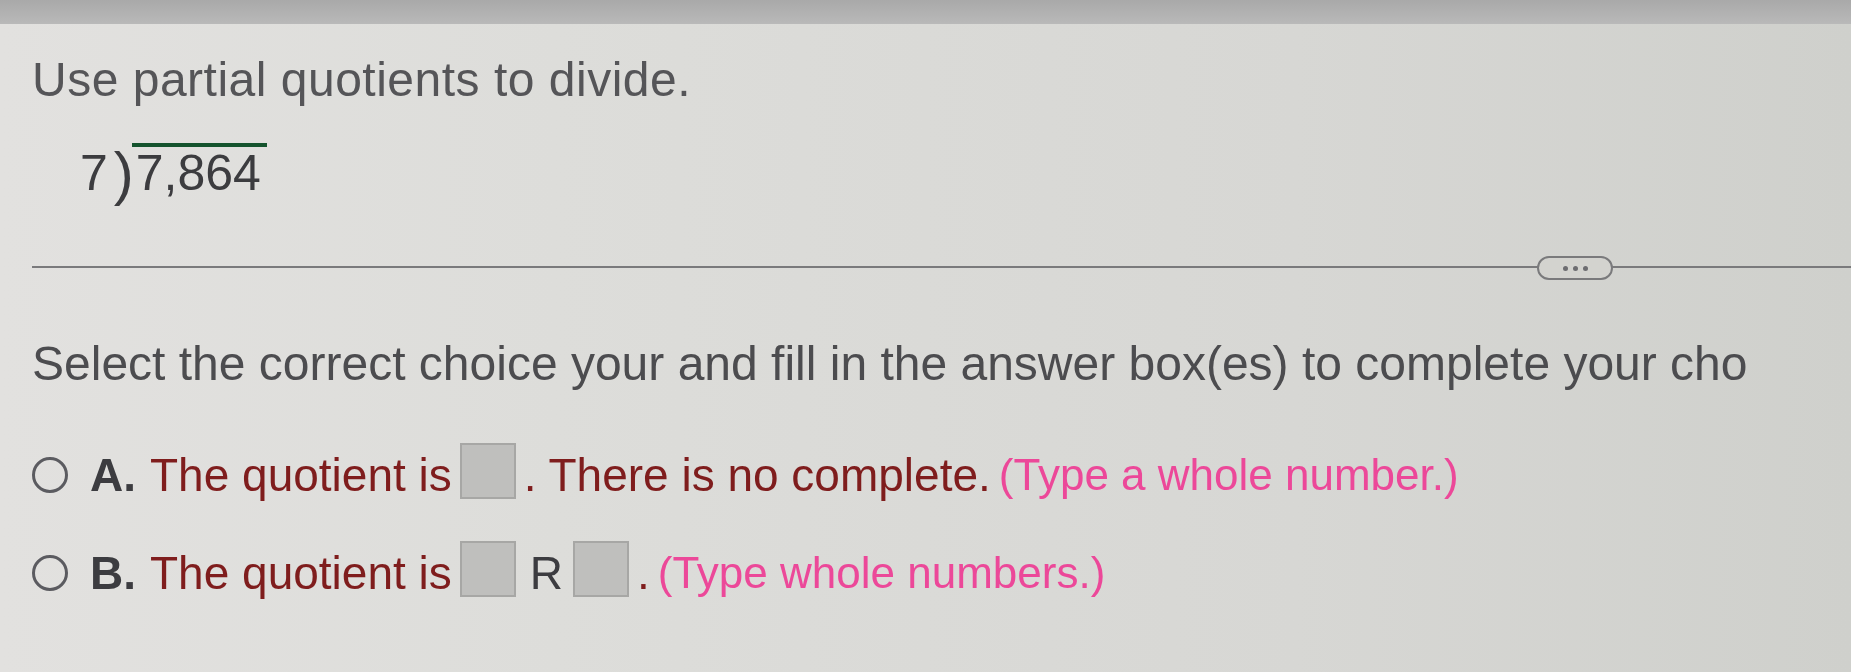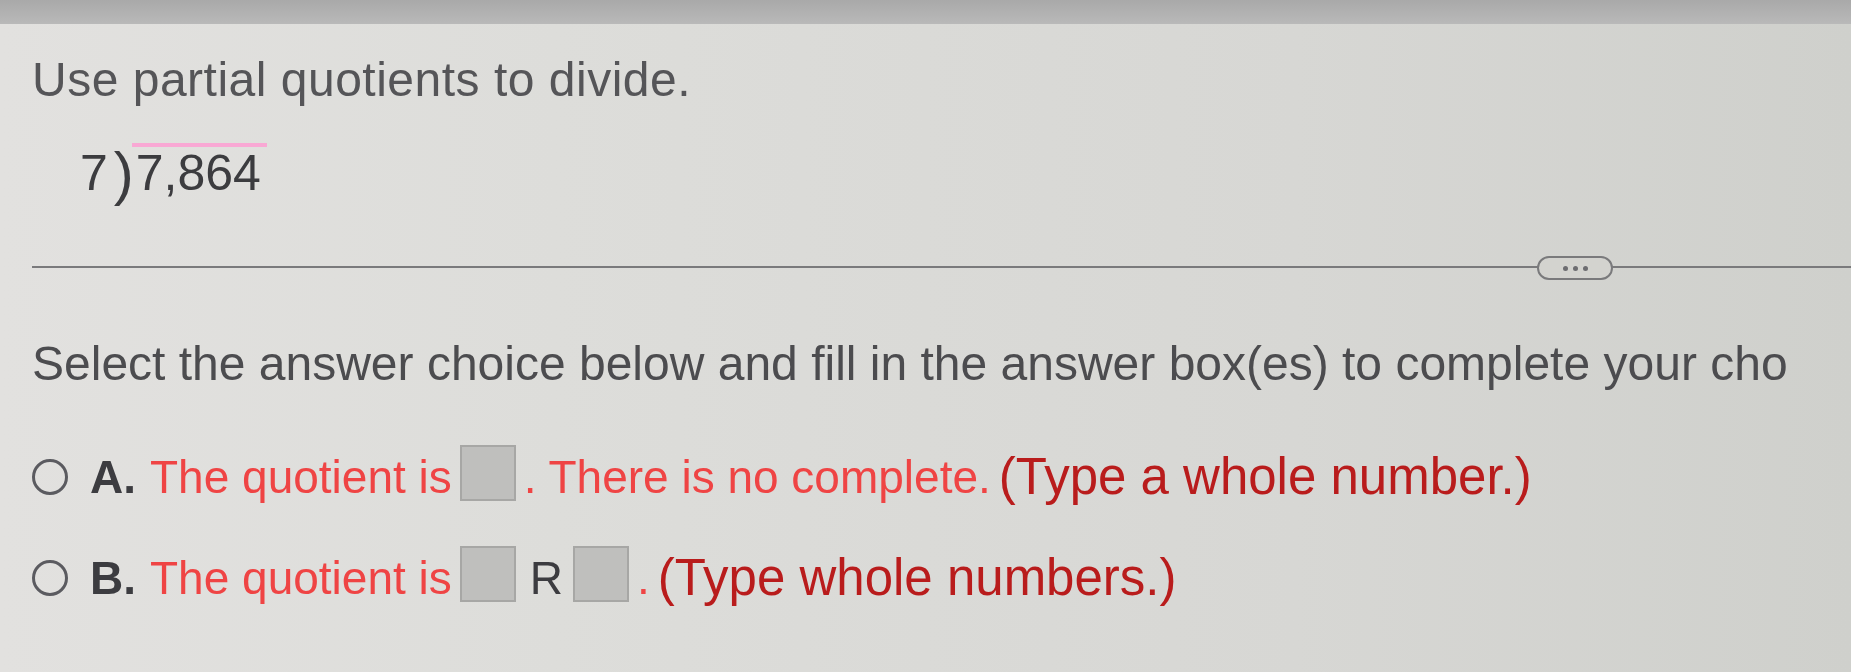--- a/index.html
+++ b/index.html
@@ -44,21 +44,21 @@
     font-weight: 400;
     color: #3c3c3f;
     position: relative;
     top: 4px;
     margin-right: -2px;
   }
   .dividend {
     font-size: 50px;
     font-weight: 500;
     color: #3c3c3f;
-    border-top: 4px solid #f9a8d4;
+    border-top: 4px solid #14532d;
     padding: 0 6px 0 4px;
     line-height: 1.05;
   }
   .hr-wrap {
     position: relative;
     width: 1851px;
     height: 40px;
     margin: 16px 0 20px 0;
   }
   .hr-line {
@@ -114,41 +114,41 @@
     margin-right: 22px;
     flex-shrink: 0;
     cursor: pointer;
   }
   .choice-letter {
     font-weight: 700;
     color: #3c3c40;
     margin-right: 14px;
   }
   .choice-text {
-    color: #ef4444;
+    color: #7f1d1d;
   }
   .answer-box {
     display: inline-block;
     width: 56px;
     height: 56px;
     background: #bfbfbd;
     border: 2px solid #a7a7a5;
     vertical-align: middle;
     margin: 0 8px;
     position: relative;
     top: -4px;
   }
   .rlabel {
     color: #3c3c40;
     font-size: 46px;
     margin: 0 2px 0 6px;
   }
   .hint {
-    color: #b91c1c;
-    font-size: 51px;
+    color: #ec4899;
+    font-size: 44px;
     margin-left: 8px;
   }
 </style>
 </head>
 <body>
 
 <div class="top-band"></div>
 
 <div class="content">
 
@@ -162,21 +162,21 @@
 
   <div class="hr-wrap">
     <hr class="hr-line">
     <div class="hr-button">
       <span class="dot"></span>
       <span class="dot"></span>
       <span class="dot"></span>
     </div>
   </div>
 
-  <div class="select-line">Select the answer choice below and fill in the answer box(es) to complete your cho</div>
+  <div class="select-line">Select the correct choice your and fill in the answer box(es) to complete your cho</div>
 
   <div class="choices">
 
     <div class="choice-row">
       <span class="radio"></span>
       <span class="choice-letter">A.</span>
       <span class="choice-text">The quotient is </span>
       <span class="answer-box"></span>
       <span class="choice-text">. There is no complete.</span>
       <span class="hint">(Type a whole number.)</span>

